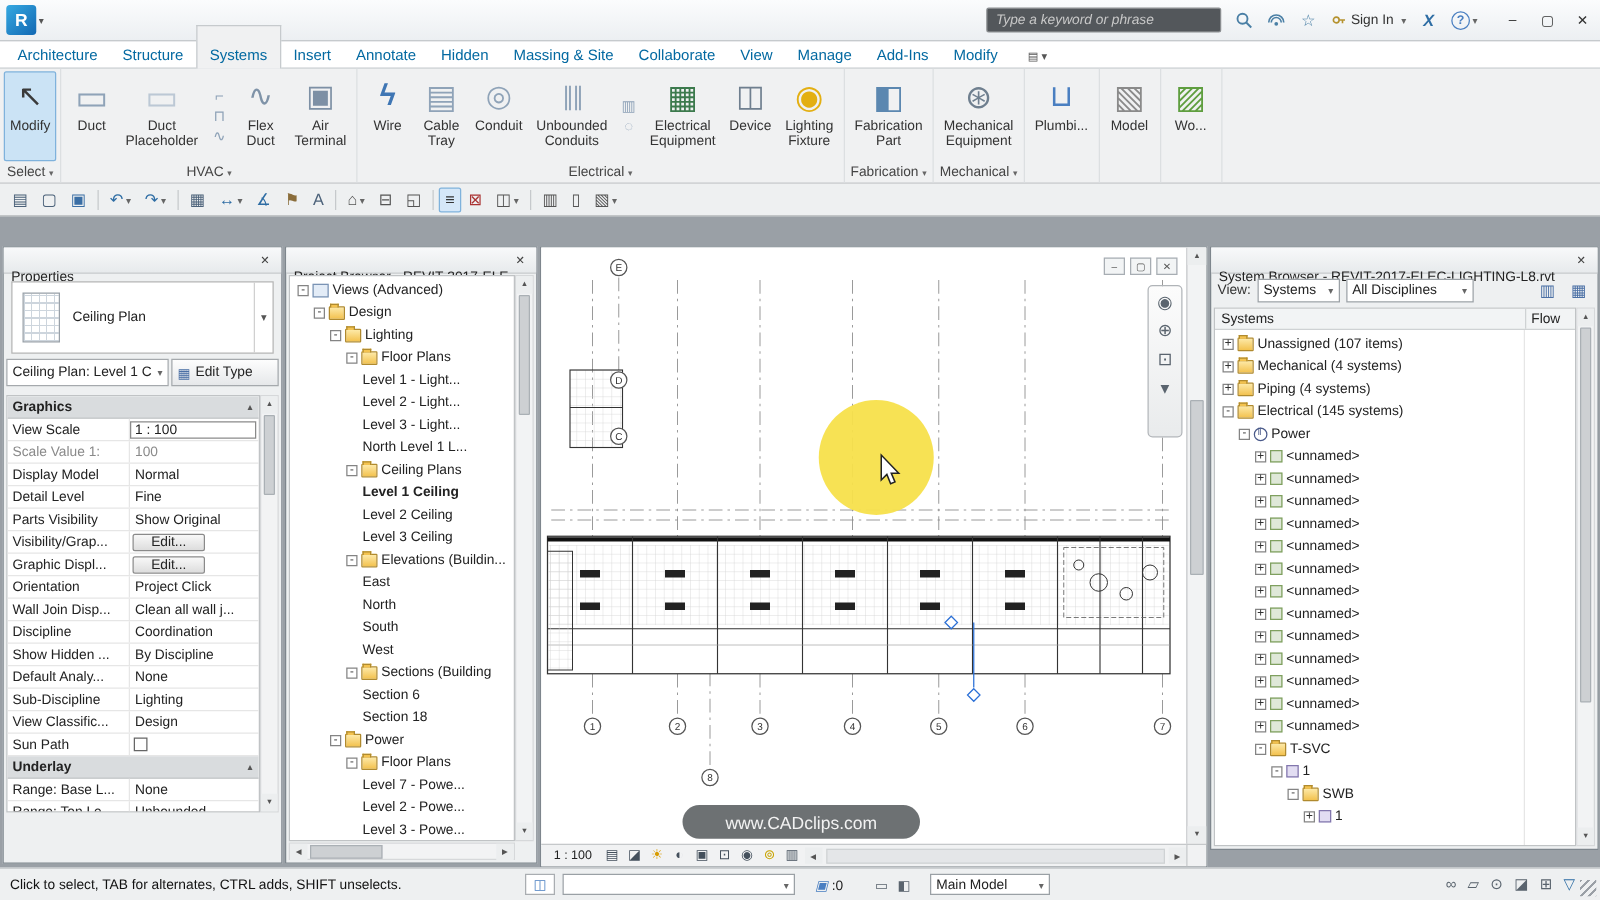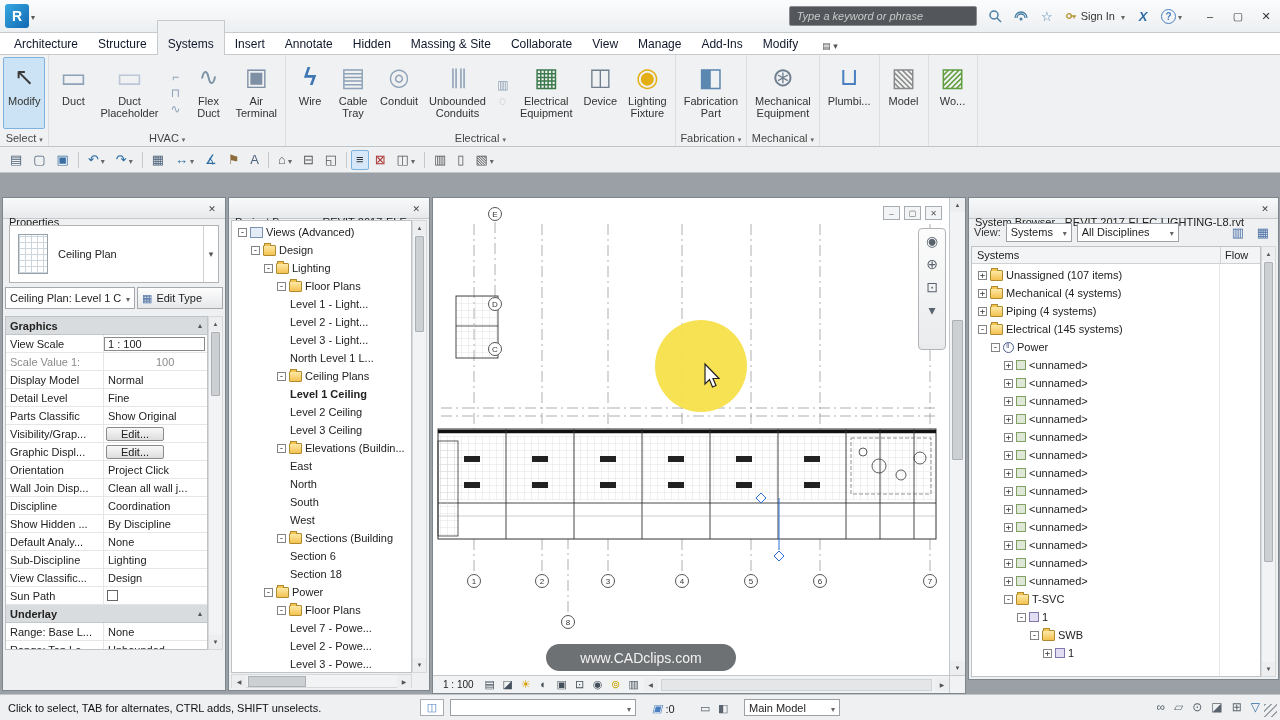--- a/index.html
+++ b/index.html
@@ -22,21 +22,21 @@
   .tbicon.xchg{font-weight:bold;font-size:13px;color:#2e6da4;font-style:italic;}
   .helpq i{font-style:normal;width:15px;height:15px;border:1.5px solid #4a7fc1;border-radius:50%;color:#4a7fc1;font-size:10px;font-weight:bold;display:inline-flex;align-items:center;justify-content:center;}
   .signin{display:flex;align-items:center;gap:4px;color:#333;font-size:11px;}
   .caret::after{content:"▾";font-size:8px;color:#666;margin-left:2px;}
   .winbtns{display:flex;height:100%;margin-left:14px;}
   .winbtn{width:28px;height:100%;display:flex;align-items:center;justify-content:center;font-size:11px;color:#333;}
 
   
   .tabrow{position:absolute;left:0;top:33px;right:0;height:22px;background:#fff;border-bottom:1px solid #c6cacd;display:flex;align-items:flex-end;padding-left:4px;}
   .tabs{display:flex;height:100%;align-items:flex-end;}
-  .tab{padding:16px 10px 3px 10px;font-size:12px;color:#0f172a;white-space:nowrap;text-align:center;}
+  .tab{padding:16px 10px 3px 10px;font-size:12px;color:#0369a1;white-space:nowrap;text-align:center;}
   .tab.active{background:#f0f1f2;border:1px solid #c6cacd;border-bottom:none;margin-bottom:-1px;padding-bottom:4px;}
   .ribtoggle{margin-left:14px;margin-bottom:3px;color:#555;}
   .ribtoggle::after{content:"▤ ▾";font-size:9px;}
 
   
   .ribbon{position:absolute;left:0;top:55px;right:0;height:92px;background:#f0f1f2;border-bottom:1px solid #c2c5c7;}
   .panels{display:flex;height:100%;}
   .rpanel{display:flex;flex-direction:column;border-right:1px solid #dcdfe1;height:100%;}
   .rbuttons{flex:1;display:flex;align-items:stretch;padding:2px 3px 0 3px;gap:1px;}
   .rbtn{display:flex;flex-direction:column;align-items:center;min-width:42px;padding:1px 4px;border:1px solid transparent;border-radius:2px;}
@@ -108,21 +108,21 @@
   .edittype{width:86px;background:linear-gradient(#fdfdfd,#e6e8ea);border:1px solid #a5a9ad;display:flex;align-items:center;gap:4px;padding:0 4px;}
   .eticon::after{content:"▦";color:#4a6fa5;font-size:11px;}
   .pgrid{position:absolute;left:2px;right:17px;top:118px;bottom:40px;background:#fff;border:1px solid #c0c3c5;overflow:hidden;}
   .prow{display:flex;align-items:center;height:18px;border-bottom:1px solid #e6e6e6;}
   .prolabel{width:98px;flex:none;padding-left:4px;border-right:1px solid #e6e6e6;white-space:nowrap;overflow:hidden;height:100%;display:flex;align-items:center;}
   .provalue{flex:1;padding-left:4px;white-space:nowrap;overflow:hidden;}
   .phead{padding-left:4px;font-weight:bold;}
   .prow.k-header{background:#d9dcde;border-bottom:1px solid #c3c6c8;}
   .prow.k-header::after{content:"▴";margin-left:auto;padding-right:5px;font-size:8px;color:#555;}
   .k-input .provalue{flex:1;border:1px solid #8a8a8a;background:#fff;height:14px;line-height:13px;margin:0 2px 0 0;padding-left:3px;}
-  .k-disabled{color:#8a8a8a;gap:48px;}
+  .k-disabled{color:#8a8a8a;}
   .k-button .provalue{flex:0 0 auto;width:58px;text-align:center;border:1px solid #8a8a8a;background:linear-gradient(#f8f8f8,#dddddd);height:14px;line-height:13px;margin-left:2px;border-radius:2px;padding:0;}
   .k-checkbox .provalue{flex:0 0 auto;width:11px;height:11px;border:1px solid #666;background:#fff;margin-left:3px;padding:0;}
   .pscroll{right:2px;top:118px;bottom:40px;}
   .pscroll .sbthumb{top:15px;height:64px;}
   .pfoot{position:absolute;left:8px;right:8px;bottom:6px;height:24px;display:flex;align-items:center;justify-content:space-between;}
   .phelp{color:#2456a8;text-decoration:underline;}
   .applybtn{width:70px;height:21px;display:flex;align-items:center;justify-content:center;color:#9aa0a5;background:linear-gradient(#fbfbfb,#e9e9e9);border:1px solid #b5b8ba;border-radius:2px;}
 
   
   .treebox{position:absolute;left:2px;right:17px;top:22px;bottom:17px;background:#fff;border:1px solid #c0c3c5;overflow:hidden;padding-top:2px;}
@@ -719,21 +719,21 @@
         </div>
       </div><div style="display: contents;">
         <div class="prow k-text">
 
           <span class="prolabel">Detail Level</span>
           <span class="provalue">Fine</span>
         </div>
       </div><div style="display: contents;">
         <div class="prow k-text">
 
-          <span class="prolabel">Parts Classific</span>
+          <span class="prolabel">Parts Visibility</span>
           <span class="provalue">Show Original</span>
         </div>
       </div><div style="display: contents;">
         <div class="prow k-button">
 
           <span class="prolabel">Visibility/Grap...</span>
           <span class="provalue">Edit...</span>
         </div>
       </div><div style="display: contents;">
         <div class="prow k-button">

